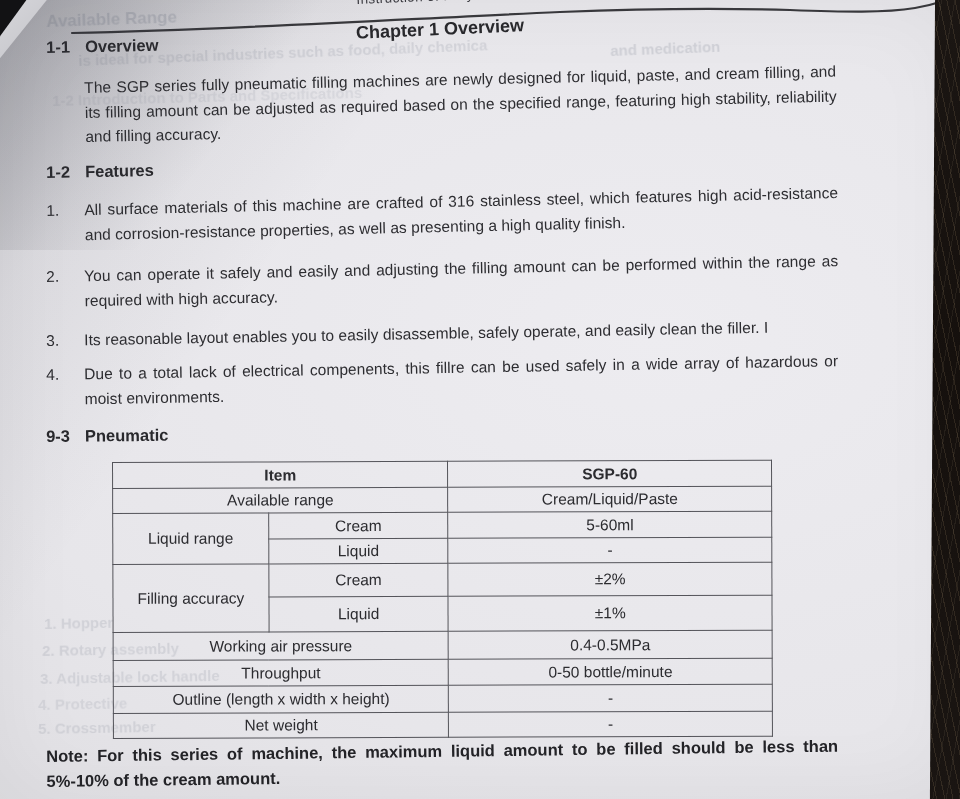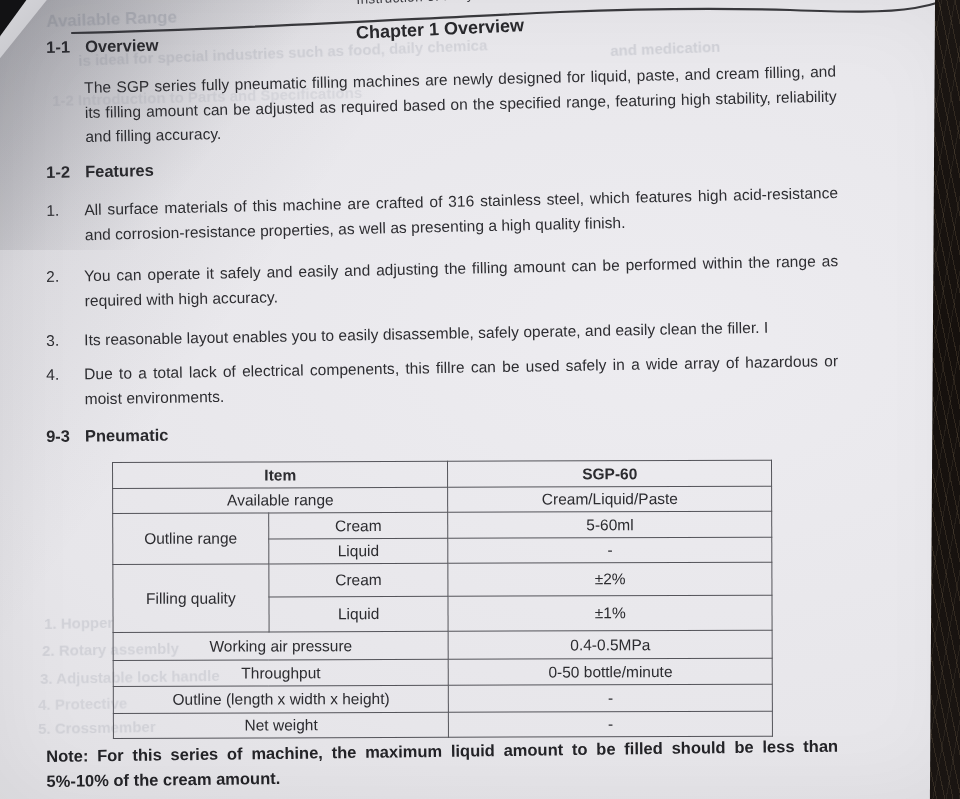--- a/index.html
+++ b/index.html
@@ -143,30 +143,30 @@
     <tbody>
         <tr style="height:26px">
       <td colspan="2" class="bold">Item</td>
       <td class="bold">SGP-60</td>
     </tr>
     <tr style="height:25px">
       <td colspan="2">Available range</td>
       <td>Cream/Liquid/Paste</td>
     </tr>
     <tr style="height:26px">
-      <td rowspan="2">Outline range</td>
+      <td rowspan="2">Liquid range</td>
       <td>Cream</td>
       <td>5-60ml</td>
     </tr>
     <tr style="height:25px">
       <td>Liquid</td>
       <td>-</td>
     </tr>
     <tr style="height:33px">
-      <td rowspan="2">Filling quality</td>
+      <td rowspan="2">Filling accuracy</td>
       <td>Cream</td>
       <td>±2%</td>
     </tr>
     <tr style="height:35px">
       <td>Liquid</td>
       <td>±1%</td>
     </tr>
     <tr style="height:28px">
       <td colspan="2">Working air pressure</td>
       <td>0.4-0.5MPa</td>

